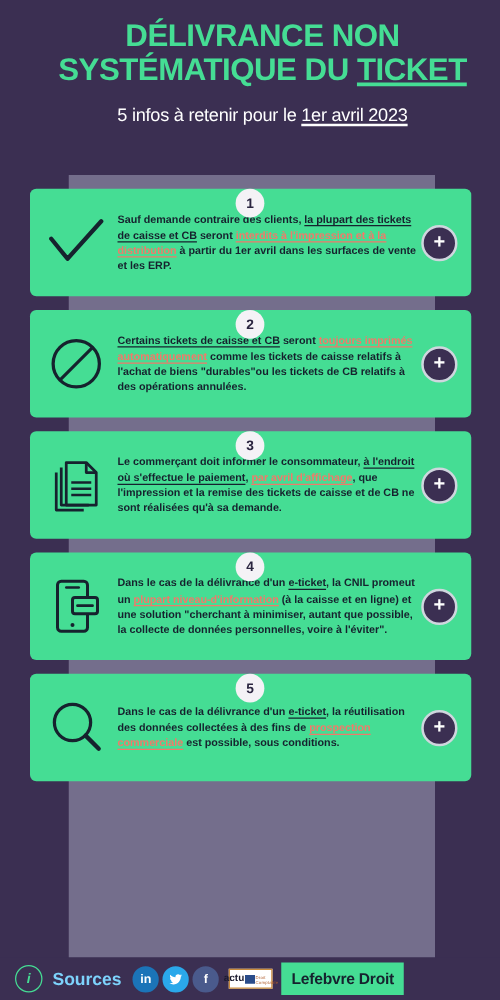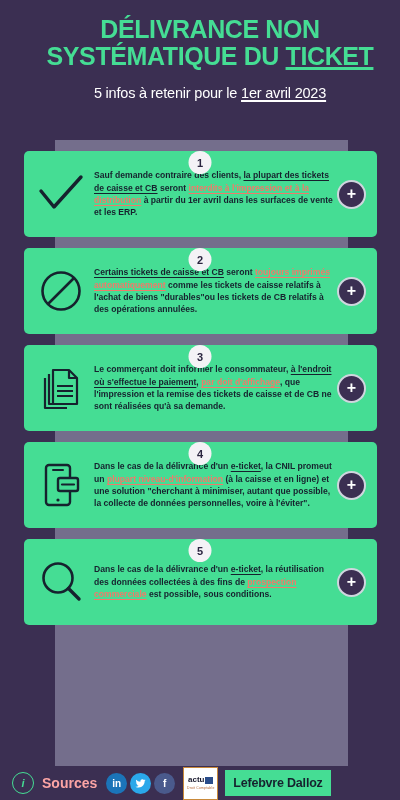--- a/index.html
+++ b/index.html
@@ -90,36 +90,36 @@
     background:#3b2f52; z-index:7;
   }
   .info-icon {
     width:22px; height:22px; border-radius:50%;
     border:1.5px solid #45dd94; color:#45dd94;
     font-size:11px; font-style:italic; font-weight:bold;
     display:flex; align-items:center; justify-content:center;
     flex:0 0 22px;
   }
   .sources-label {
-    color:#fca5a5; font-weight:bold; font-size:14px;
+    color:#7dd3fc; font-weight:bold; font-size:14px;
     margin-left:8px; margin-right:9px;
   }
   .soc {
     width:21px; height:21px; border-radius:50%;
     display:flex; align-items:center; justify-content:center;
     color:#ffffff; font-size:10px; font-weight:bold;
     margin-right:3px; flex:0 0 21px;
   }
   .soc.li { background:#1b74b8; }
   .soc.tw { background:#2aa8ea; }
   .soc.fb { background:#4a5a8c; }
   .actu {
-    width:35px; height:33px; margin-left:5px; margin-right:7px;
+    width:35px; height:16px; margin-left:5px; margin-right:7px;
     background:#ffffff; border:1.5px solid #c98a3a;
-    display:flex; flex-direction:column; align-items:center; justify-content:center;
+    display:flex; flex-direction:row; align-items:center; justify-content:center;
     flex:0 0 35px;
   }
   .actu-top { font-size:8px; font-weight:bold; color:#1a1a2e; line-height:1;
               display:flex; align-items:center; gap:1px; }
   .actu-sq { width:8px; height:7px; background:#2a4c8a; display:inline-block; }
   .actu-sub { font-size:3.4px; color:#b05c2a; margin-top:2px; letter-spacing:.2px; }
   .dalloz {
     background:#45dd94; color:#16222e;
     font-weight:bold; font-size:12.5px;
     padding:6px 8px; letter-spacing:-0.2px;
@@ -176,21 +176,21 @@
             <svg width="42" height="44" viewBox="0 0 42 44">
               <path d="M13 4 h16 l8 8 v26 h-24 z" fill="none" stroke="#16222e" stroke-width="2.2" stroke-linejoin="round"></path>
               <path d="M29 4 v8 h8" fill="none" stroke="#16222e" stroke-width="2.2" stroke-linejoin="round"></path>
               <path d="M9 8 v30 h22" fill="none" stroke="#16222e" stroke-width="2.2" stroke-linejoin="round"></path>
               <path d="M5 12 v30 h22" fill="none" stroke="#16222e" stroke-width="2.2" stroke-linejoin="round"></path>
               <line x1="17" y1="20" x2="33" y2="20" stroke="#16222e" stroke-width="2"></line>
               <line x1="17" y1="25" x2="33" y2="25" stroke="#16222e" stroke-width="2"></line>
               <line x1="17" y1="30" x2="33" y2="30" stroke="#16222e" stroke-width="2"></line>
             </svg>
           </div>
-          <div class="card-text"><span>Le commerçant doit informer le consommateur, </span><span class="u">à l'endroit où s'effectue le paiement</span><span>, </span><span class="hl u">par doit d'affichage</span><span>, que l'impression et la remise des tickets de caisse et de CB ne sont réalisées qu'à sa demande.</span></div>
+          <div class="card-text"><span>Le commerçant doit informer le consommateur, </span><span class="u">à l'endroit où s'effectue le paiement</span><span>, </span><span class="hl u">par avril d'affichage</span><span>, que l'impression et la remise des tickets de caisse et de CB ne sont réalisées qu'à sa demande.</span></div>
           <div class="plus">+</div>
         </div>
       </div>
       <div class="card-wrap">
         <div class="badge">4</div>
         <div class="card">
           <div class="card-icon">
             <svg width="40" height="46" viewBox="0 0 40 46">
               <rect x="5" y="3" width="24" height="40" rx="3" fill="none" stroke="#16222e" stroke-width="2.4"></rect>
               <line x1="12" y1="8" x2="22" y2="8" stroke="#16222e" stroke-width="2" stroke-linecap="round"></line>
@@ -237,16 +237,16 @@
     </div>
 
     <div class="actu">
       <div class="actu-top">
         <span>actu</span>
           <span class="actu-sq"></span>
       </div>
       <div class="actu-sub">Droit Comptable</div>
     </div>
 
-    <div class="dalloz">Lefebvre Dalloz</div>
+    <div class="dalloz">Lefebvre Droit</div>
   </div>
 
 </div>
 
 </body></html>

